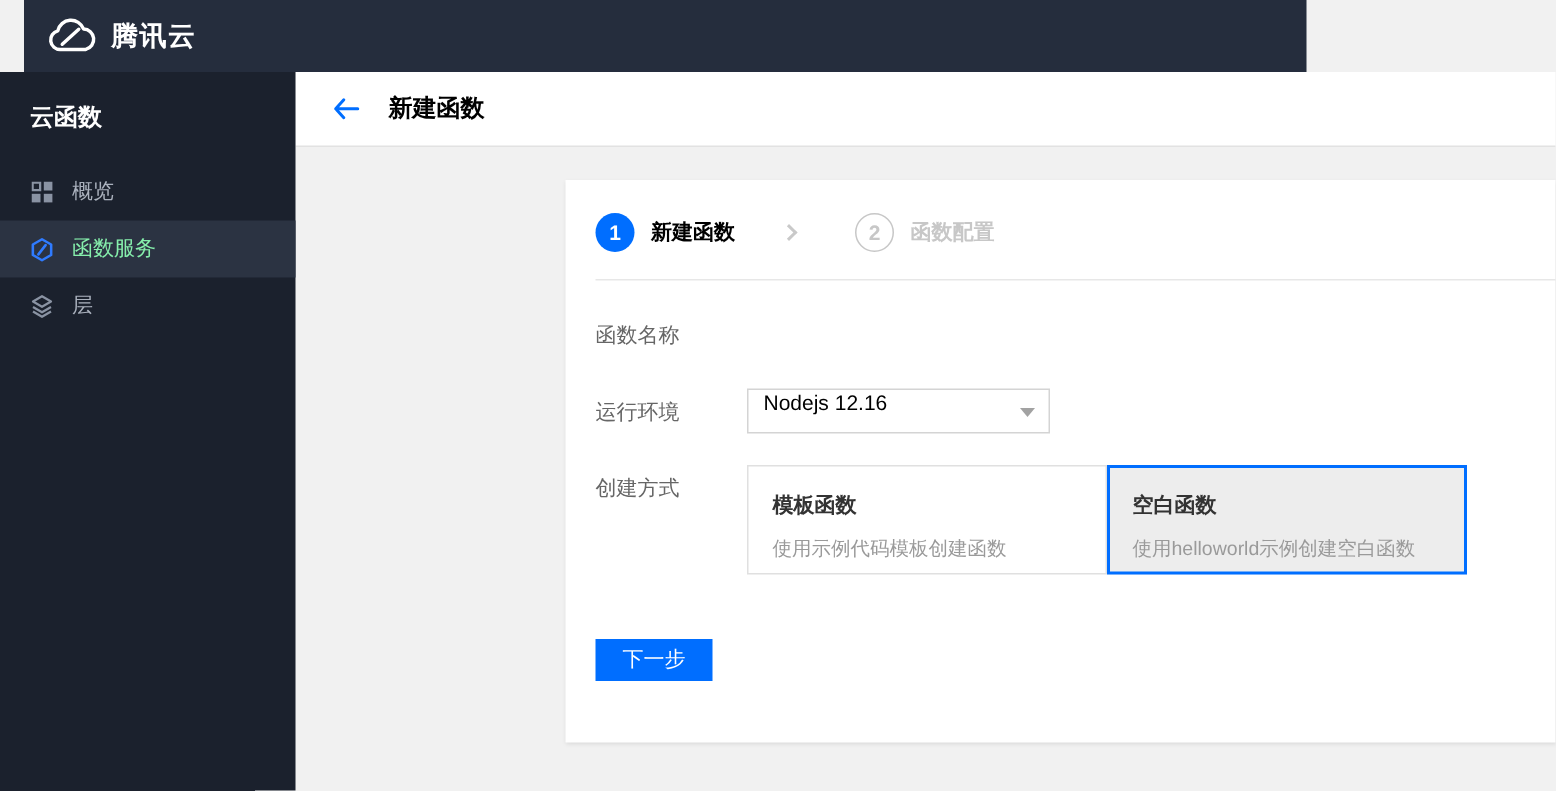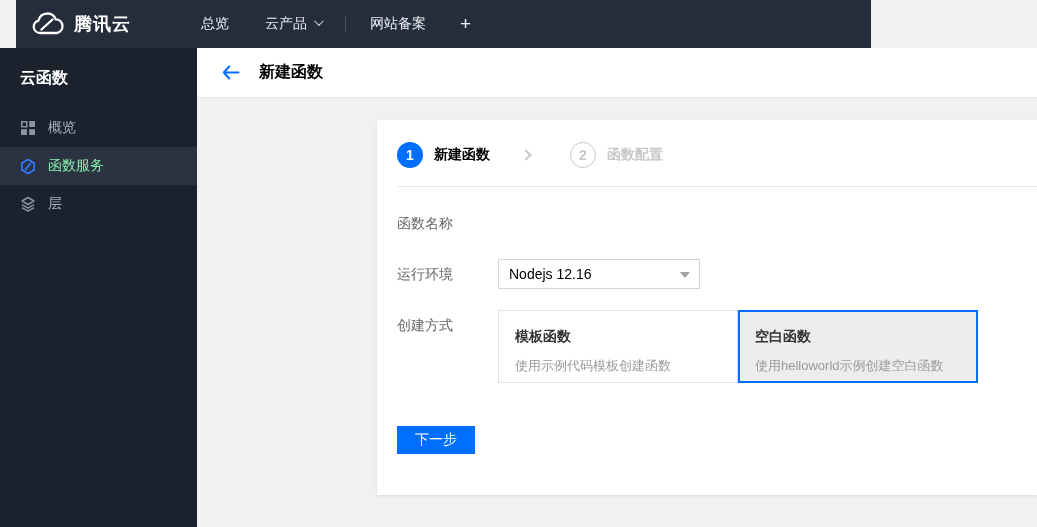--- a/index.html
+++ b/index.html
@@ -77,21 +77,21 @@
   .fake-input {
     position:relative; width:202px; height:30px; border:1px solid #006eff; background:#fff;
     display:flex; align-items:center; padding:0 30px 0 10px; cursor:text;
   }
   .fake-input .value { font-size:14px; color:#000; }
   .caret-line { width:1px; height:16px; background:#000; margin-left:1px; }
   .clock-wrap { position:absolute; right:6px; top:5px; width:18px; height:18px; }
   .helper { font-size:12px; color:#8c8c8c; margin-top:10px; }
   .select-box {
     position:relative; width:202px; height:30px; border:1px solid #d4d4d4; background:#fff;
-    display:flex; align-items:center; padding:0 24px 0 10px; cursor:pointer;
+    display:flex; padding:0 24px 0 10px; cursor:pointer;
   }
   .select-box .value { font-size:14px; color:#000; }
   .select-caret {
     position:absolute; right:9px; top:12px; width:0; height:0;
     border-left:5px solid transparent; border-right:5px solid transparent; border-top:6px solid #a2a2a2;
   }
   
   .cards { display:flex; }
   .card {
     width:240px; height:73px; border:1px solid #e0e0e0; background:#fff;
@@ -113,30 +113,20 @@
 <header class="navbar">
   <div class="brand">
     <span style="display:flex;">
       <svg width="34" height="25" viewBox="0 0 34 25">
         <path d="M26.2 21 H9.2 a6.3 6.3 0 0 1 -1.7 -12.4 A9 9 0 0 1 24.7 7.3 a6.9 6.9 0 0 1 1.5 13.6 z" fill="none" stroke="#ffffff" stroke-width="2.3" stroke-linejoin="round"></path>
         <path d="M21.5 7.5 L10.5 17.5" stroke="#ffffff" stroke-width="2.3" stroke-linecap="round"></path>
       </svg>
     </span>
     <span class="brand-text">腾讯云</span>
   </div>
-  <nav class="nav-items">
-    <a class="nav-item">总览</a>
-    <a class="nav-item">
-      <span>云产品</span>
-      <span class="chev"></span>
-    </a>
-    <span class="nav-divider"></span>
-    <a class="nav-item">网站备案</a>
-    <a class="nav-item nav-plus">+</a>
-  </nav>
 </header>
 
 <aside class="sidebar">
   <div class="sidebar-title">云函数</div>
 
   <div class="side-item">
     <span class="icon">
       <svg width="14" height="14" viewBox="0 0 14 14">
         <rect x="0.75" y="0.75" width="5" height="5" fill="none" stroke="#8a93a3" stroke-width="1.5"></rect>
         <rect x="8.2" y="0" width="6" height="6" fill="#8a93a3"></rect>

